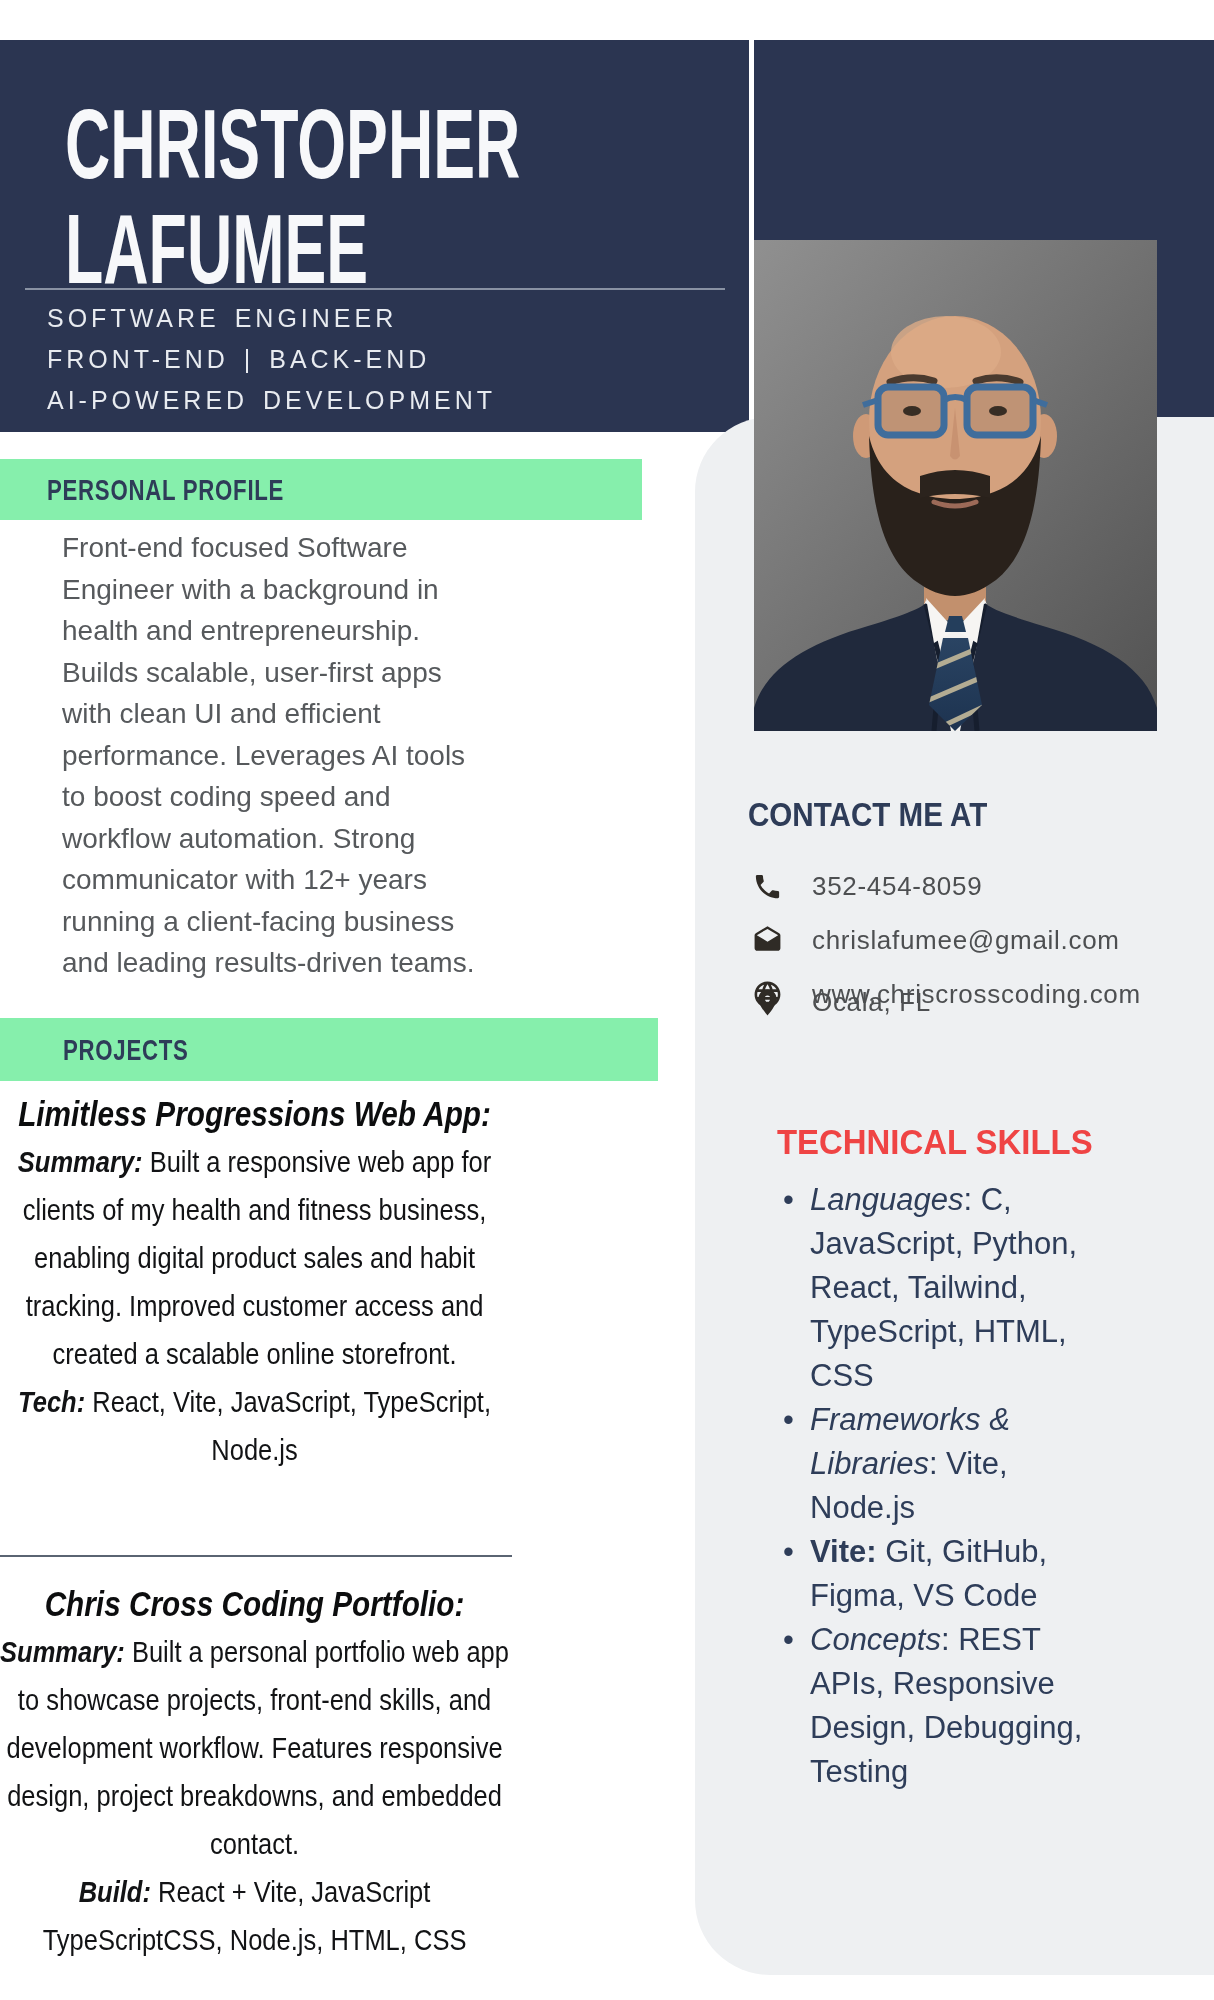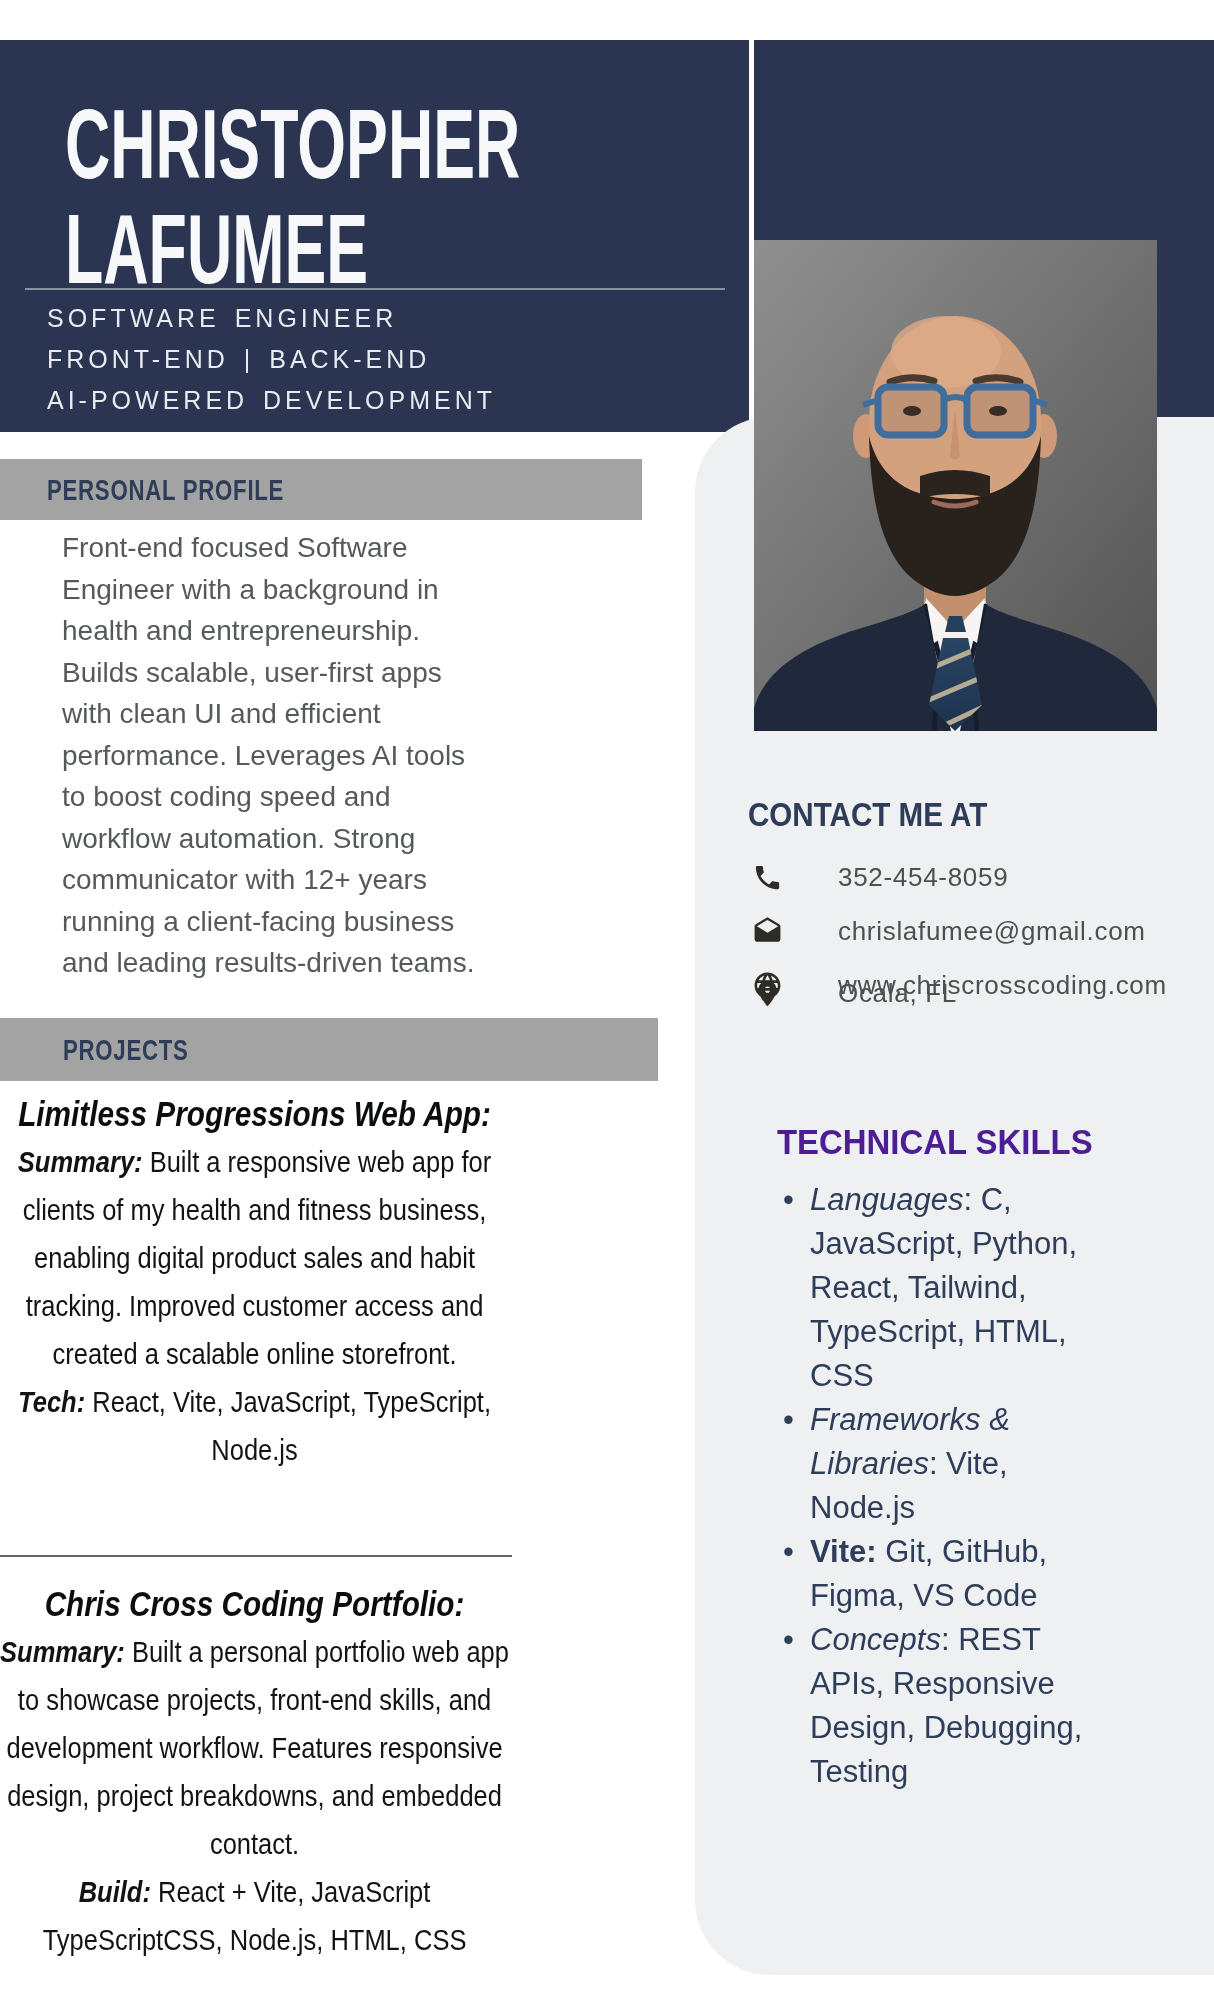--- a/index.html
+++ b/index.html
@@ -12,21 +12,21 @@
               background:#eef0f2;border-radius:75px 0 0 75px;}
   
   .name{position:absolute;left:53px;top:80px;margin:12px;font-size:98px;line-height:105px;
         font-weight:700;color:#f7f8fa;white-space:nowrap;}
   .name .cond{display:inline-block;transform:scaleX(0.64);transform-origin:0 50%;}
   .name-divider{position:absolute;left:25px;top:288px;width:700px;height:2px;
                 background:rgba(215,222,232,0.55);}
   .subtitle{position:absolute;left:47px;top:298px;font-size:25px;line-height:41px;
             color:#e8ebf0;letter-spacing:4px;word-spacing:4px;font-weight:400;white-space:nowrap;}
   
-  .band{position:absolute;left:0;width:642px;background:#a3a3a3;display:flex;align-items:center;}
+  .band{position:absolute;left:0;width:642px;background:#86efac;display:flex;align-items:center;}
   .band-1{top:459px;height:61px;}
   .band-2{top:1018px;height:63px;padding-left:16px;}
   .band h2{margin:0 0 0 47px;font-size:30px;font-weight:700;color:#2e3c58;letter-spacing:1px;white-space:nowrap;}
   .band h2 .cond{display:inline-block;transform:scaleX(0.74);transform-origin:0 50%;}
   
   .profile-body{position:absolute;left:62px;top:527px;width:432px;font-size:28px;
                 line-height:41.5px;color:#56595c;}
   
   .project{position:absolute;left:-3px;width:606px;transform:scaleX(0.85);
            transform-origin:0 0;text-align:center;font-size:30px;line-height:48px;color:#121315;}
@@ -35,27 +35,27 @@
   .project .ptitle{font-size:35px;font-weight:700;font-style:italic;color:#0c0d0e;}
   .project .plabel{font-weight:700;font-style:italic;}
   .project p{margin:0;}
   .project-divider{position:absolute;left:0;top:1555px;width:512px;height:2px;background:#5a6472;}
   
   .photo{position:absolute;left:754px;top:240px;width:403px;height:491px;}
   
   .contact-heading{position:absolute;left:748px;top:794px;margin:0;font-size:34px;line-height:40px;
                    font-weight:700;color:#2e3c58;white-space:nowrap;}
   .contact-heading .cond{display:inline-block;transform:scaleX(0.87);transform-origin:0 50%;}
-  .contact-row{position:absolute;left:752px;width:430px;height:40px;display:flex;align-items:flex-start;gap:26px;}
+  .contact-row{position:absolute;left:752px;width:430px;height:40px;display:flex;align-items:flex-end;}
   .contact-row .cicon{width:31px;height:31px;flex:0 0 31px;}
   .contact-row .ctext{margin-left:29px;font-size:26px;color:#4d4f51;letter-spacing:0.7px;white-space:nowrap;}
   .row-phone{top:862px;} .row-email{top:916px;} .row-web{top:970px;} .row-loc{top:978px;}
   
   .skills-heading{position:absolute;left:777px;top:1122px;margin:0;font-size:35px;line-height:40px;
-                  font-weight:700;color:#4c1d95;white-space:nowrap;}
+                  font-weight:700;color:#ef4444;white-space:nowrap;}
   .skills-heading .cond{display:inline-block;transform:scaleX(0.94);transform-origin:0 50%;}
   .skills-list{position:absolute;left:765px;top:1178px;width:300px;margin:0;padding:0 0 0 45px;
                list-style:none;font-size:31px;line-height:44px;color:#2e3d59;}
   .skills-list li{position:relative;margin:0;}
   .skills-list li::before{content:"\2022";position:absolute;left:-27px;top:0;color:#2e3d59;}
   .sk-label-bi{font-weight:400;font-style:italic;}
   .sk-label-b{font-weight:700;}
 </style>
 </head>
 <body>

